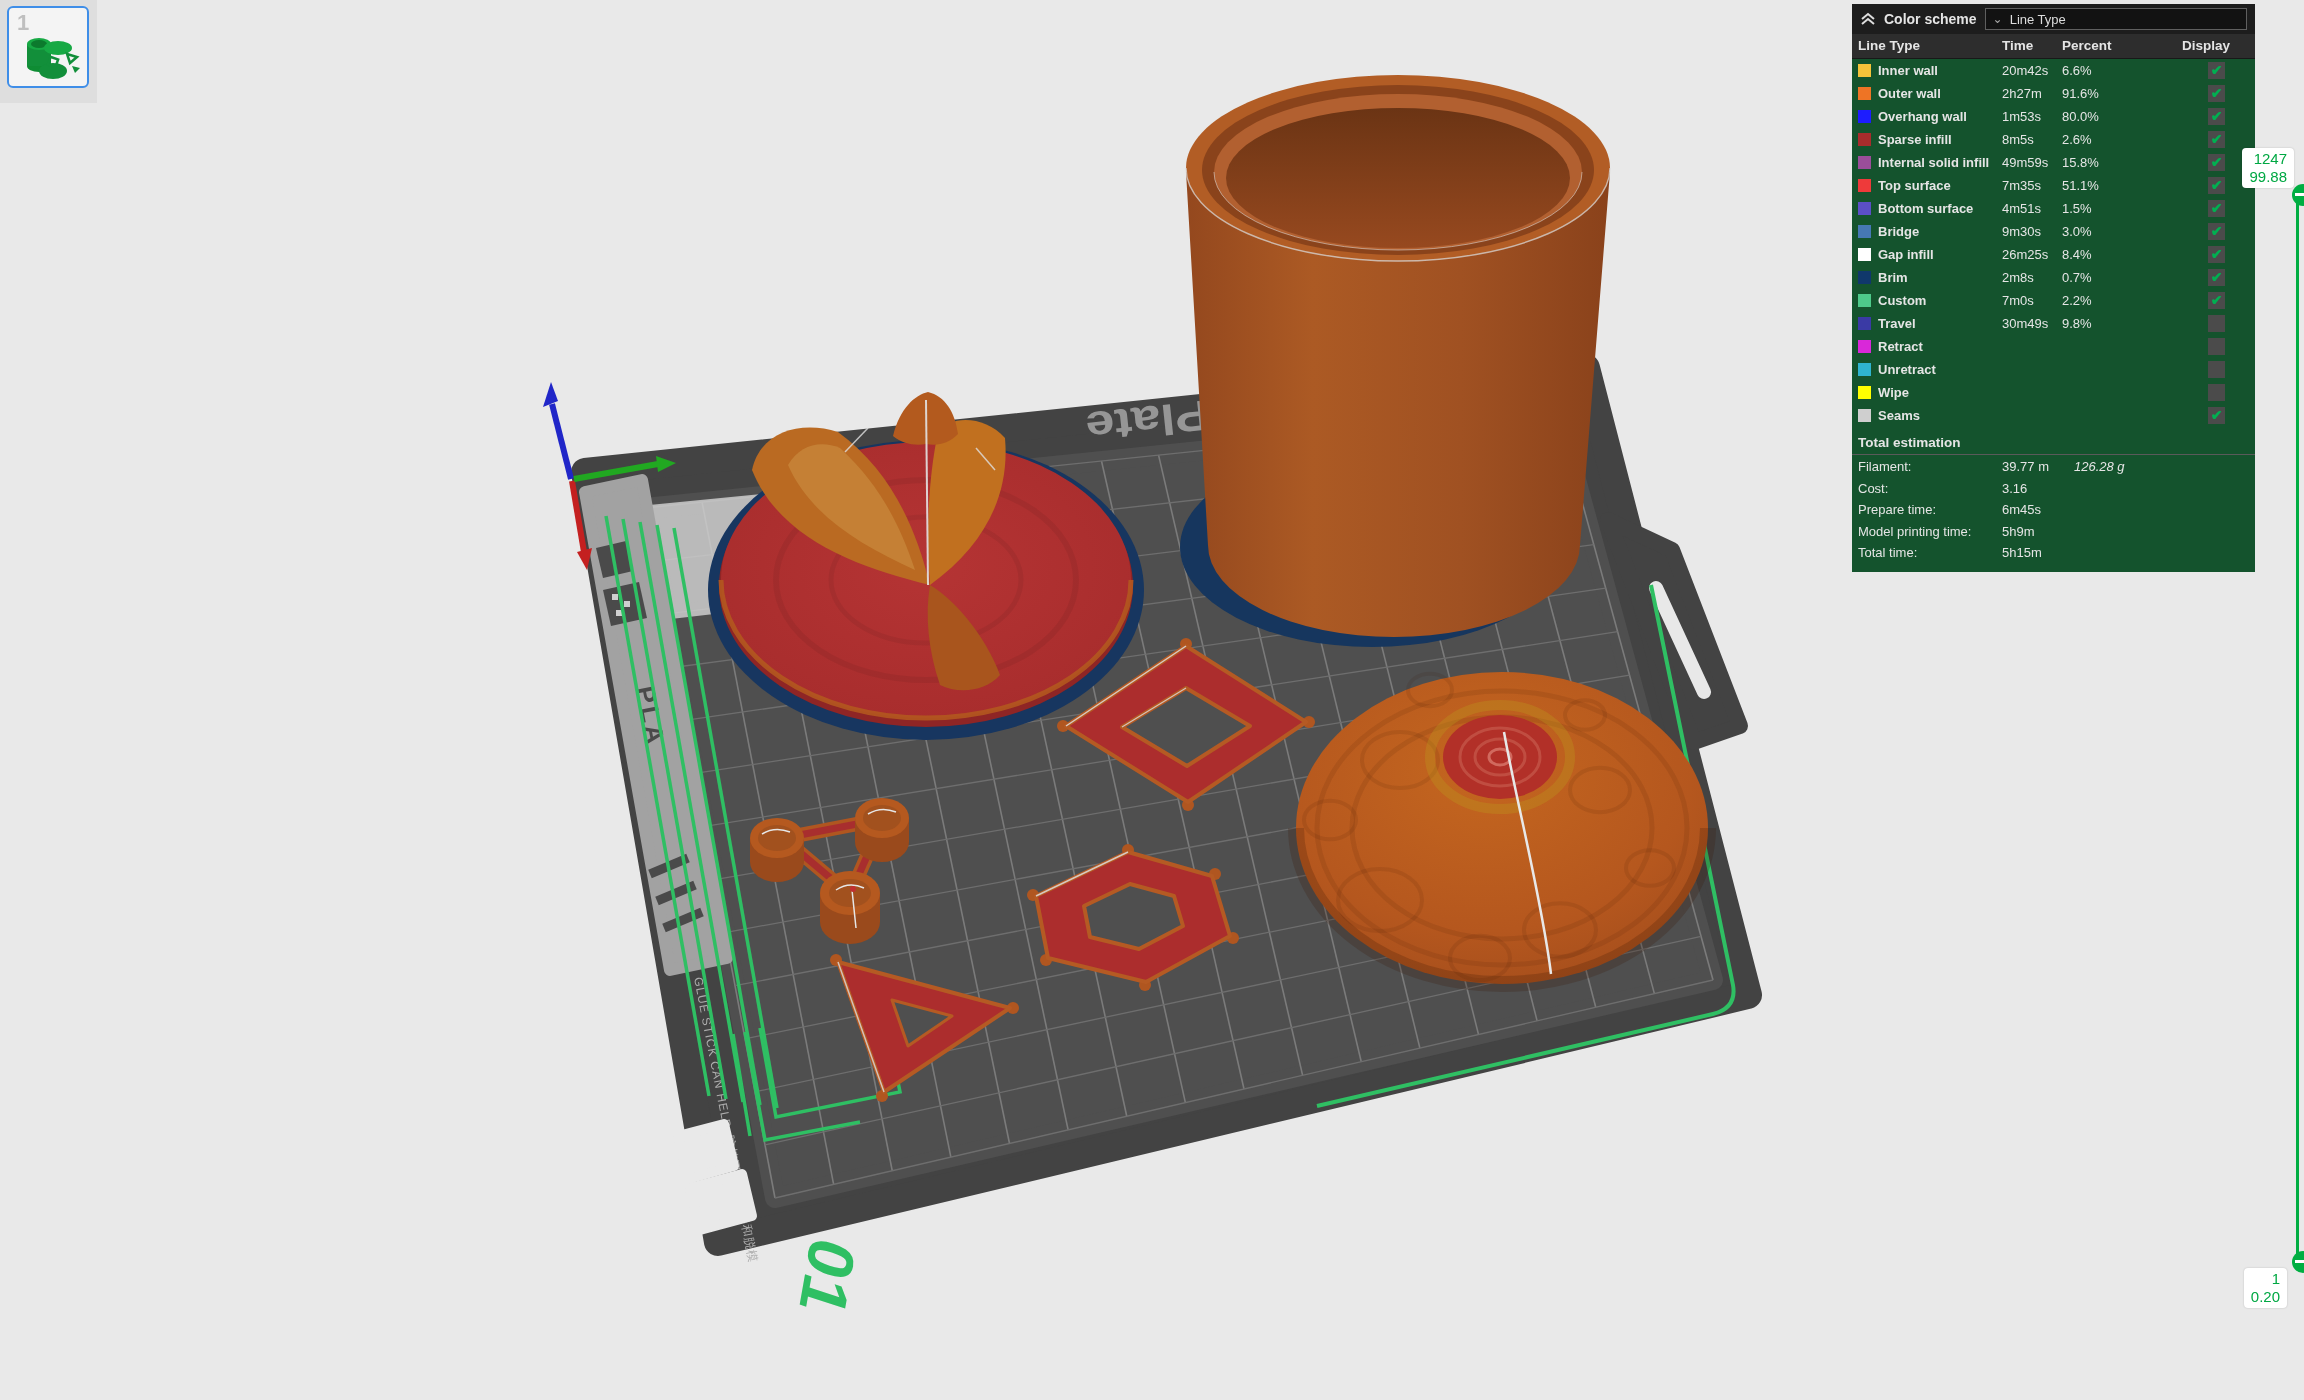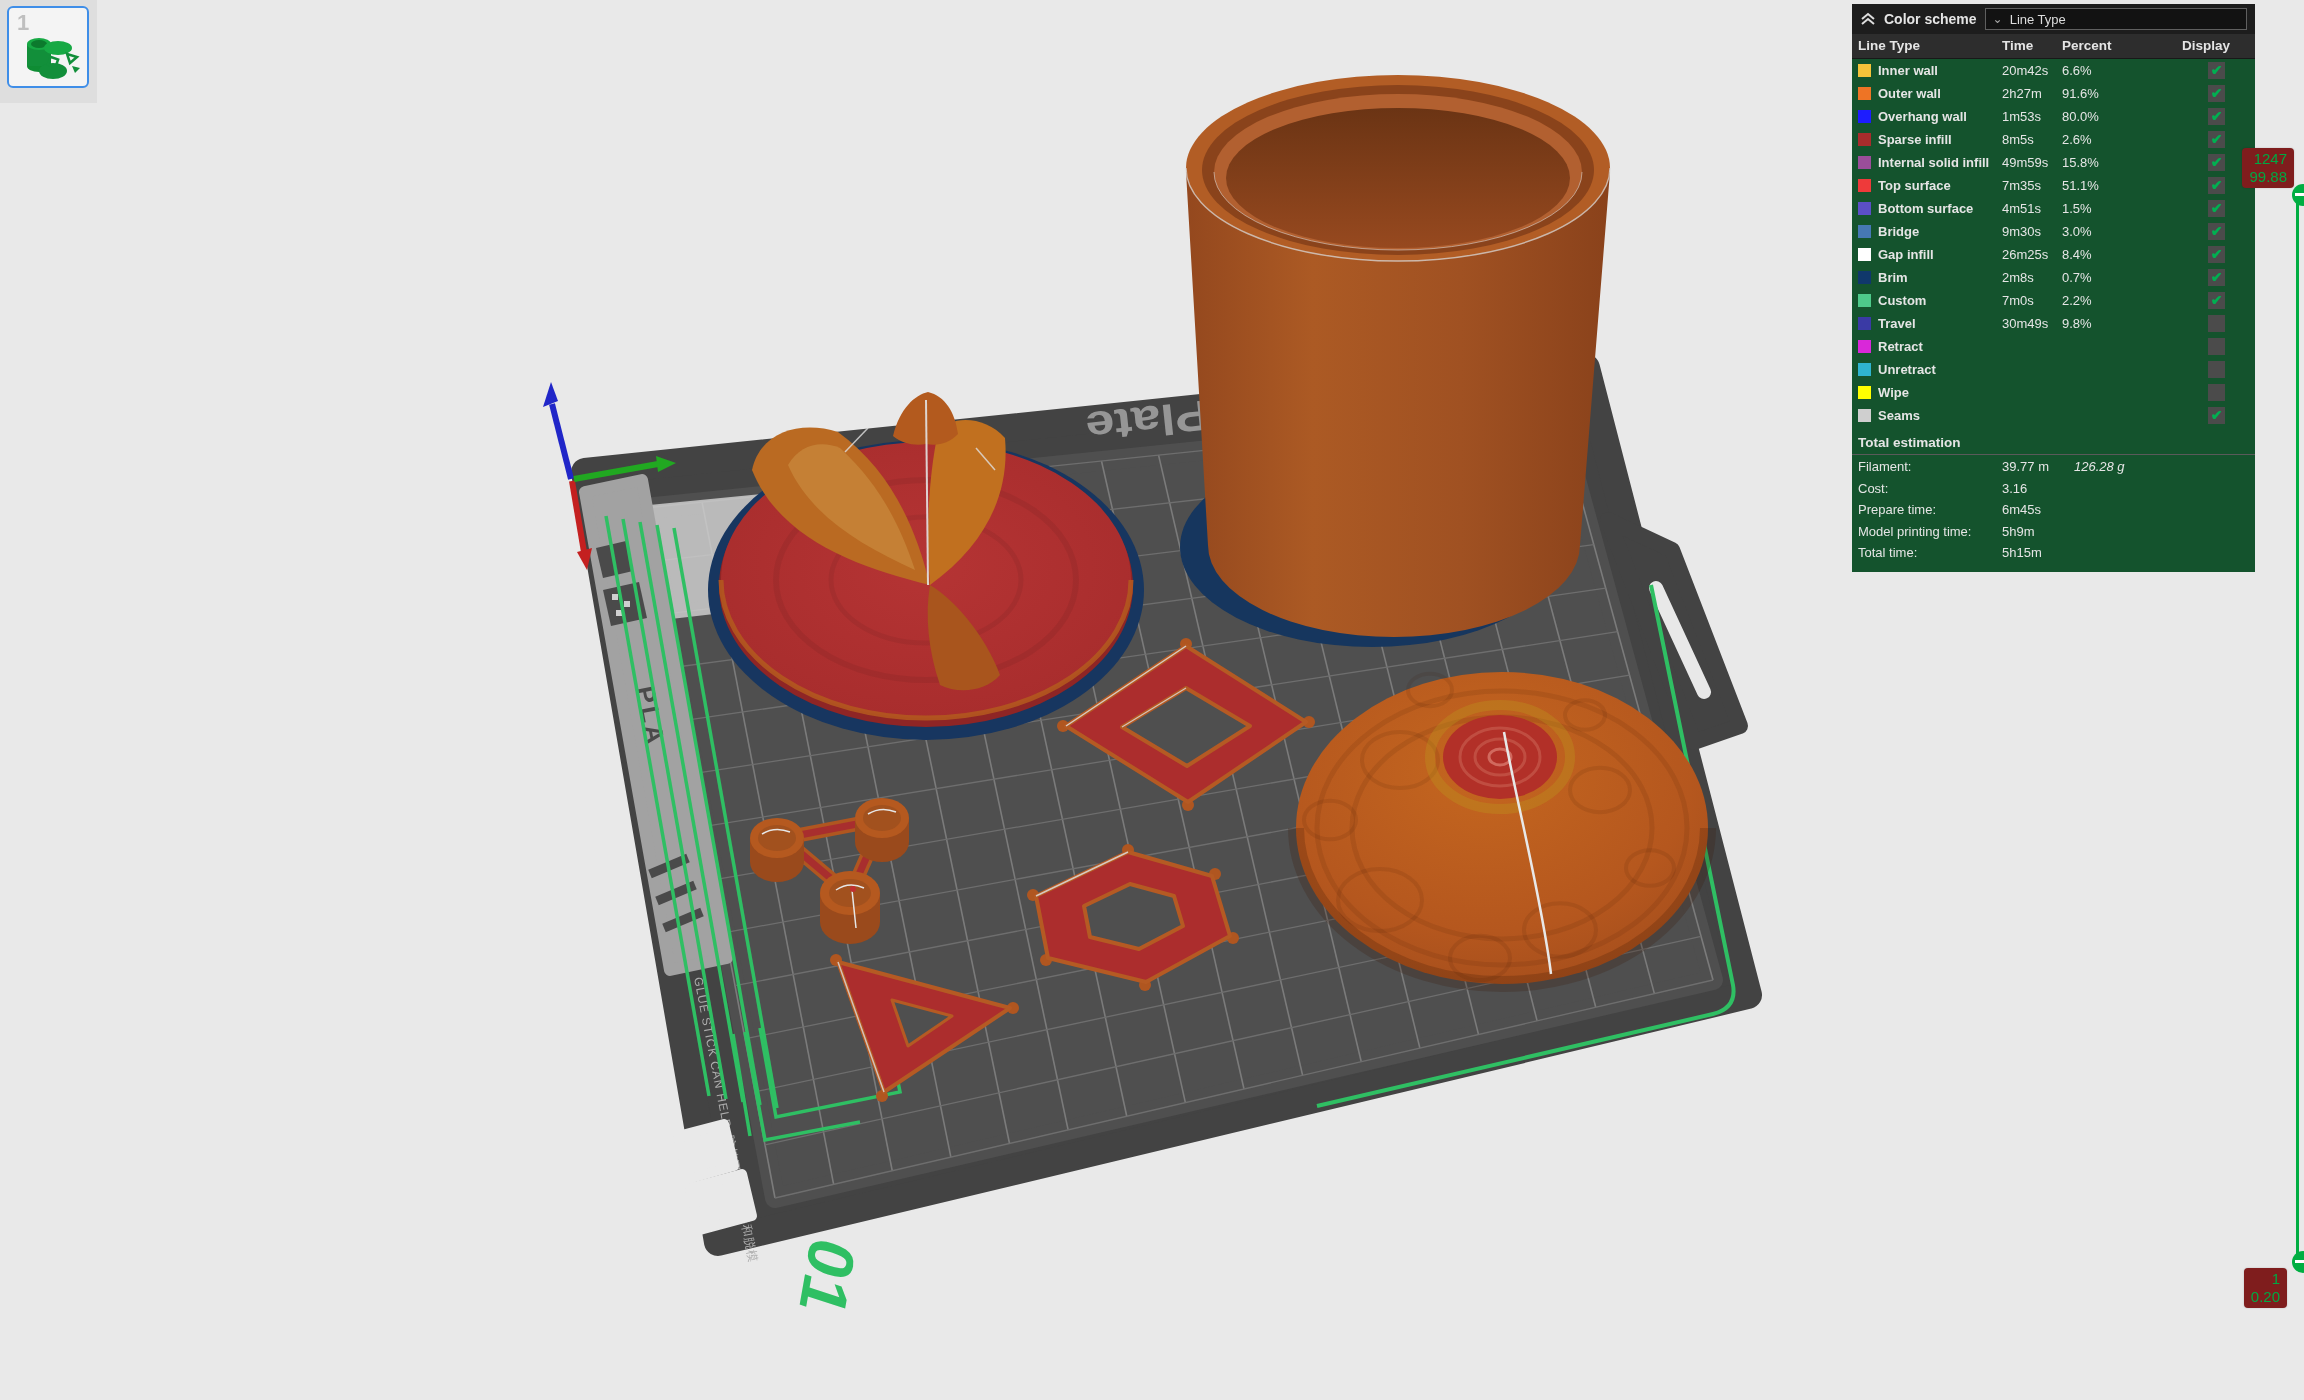--- a/index.html
+++ b/index.html
@@ -36,21 +36,21 @@
   .est-head{font-weight:bold;font-size:13.5px;padding:8px 6px 4px 6px;border-bottom:1px solid #5A5A5A;}
   .est-row{position:relative;height:21.5px;}
   .est-label{position:absolute;left:6px;top:4px;}
   .est-v1{position:absolute;left:150px;top:4px;}
   .est-v2{position:absolute;left:222px;top:4px;font-style:italic;}
 
   
   .vslider-line{position:absolute;left:2296px;top:196px;width:3px;height:1062px;background:#00AE42;}
   .vslider-handle{position:absolute;width:22px;height:22px;border-radius:50%;background:#00AE42;}
   .vslider-handle::after{content:"";position:absolute;left:3px;top:9px;width:9px;height:3px;background:#FFFFFF;}
-  .sl-tip{position:absolute;background:#7f1d1d;border-radius:4px;padding:2px 7px;text-align:right;
+  .sl-tip{position:absolute;background:#ffffff;border-radius:4px;padding:2px 7px;text-align:right;
     color:#00A843;font-size:15px;line-height:18px;box-shadow:0 0 2px rgba(0,0,0,.2);}
 </style>
 </head>
 <body>
 
 <div id="stage">
 
 <svg id="scene" width="2304" height="1400" viewBox="0 0 2304 1400">
   <defs>
     <linearGradient id="cylGrad" x1="0" y1="0" x2="1" y2="0">

